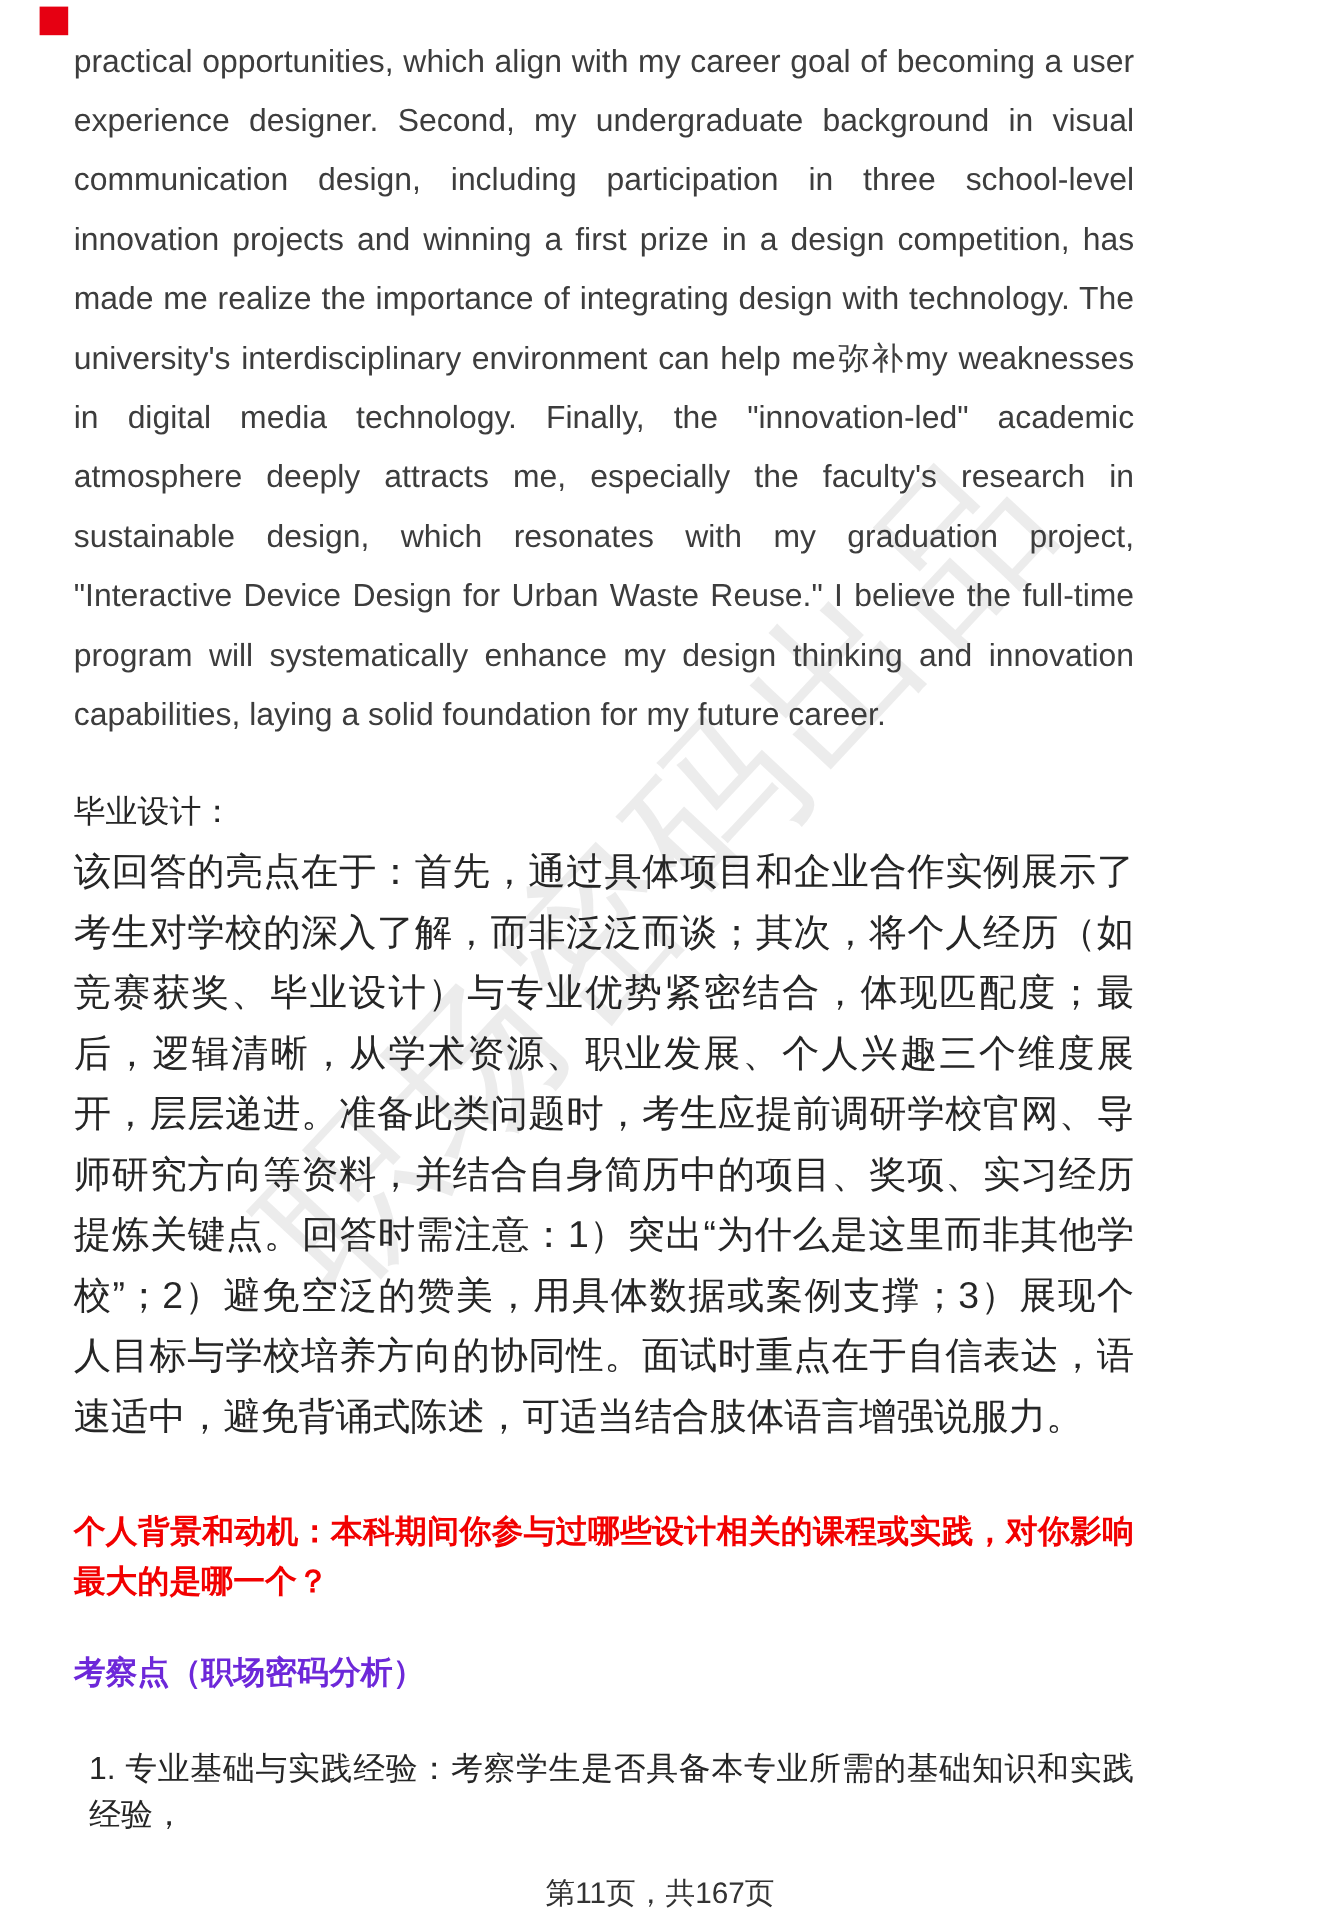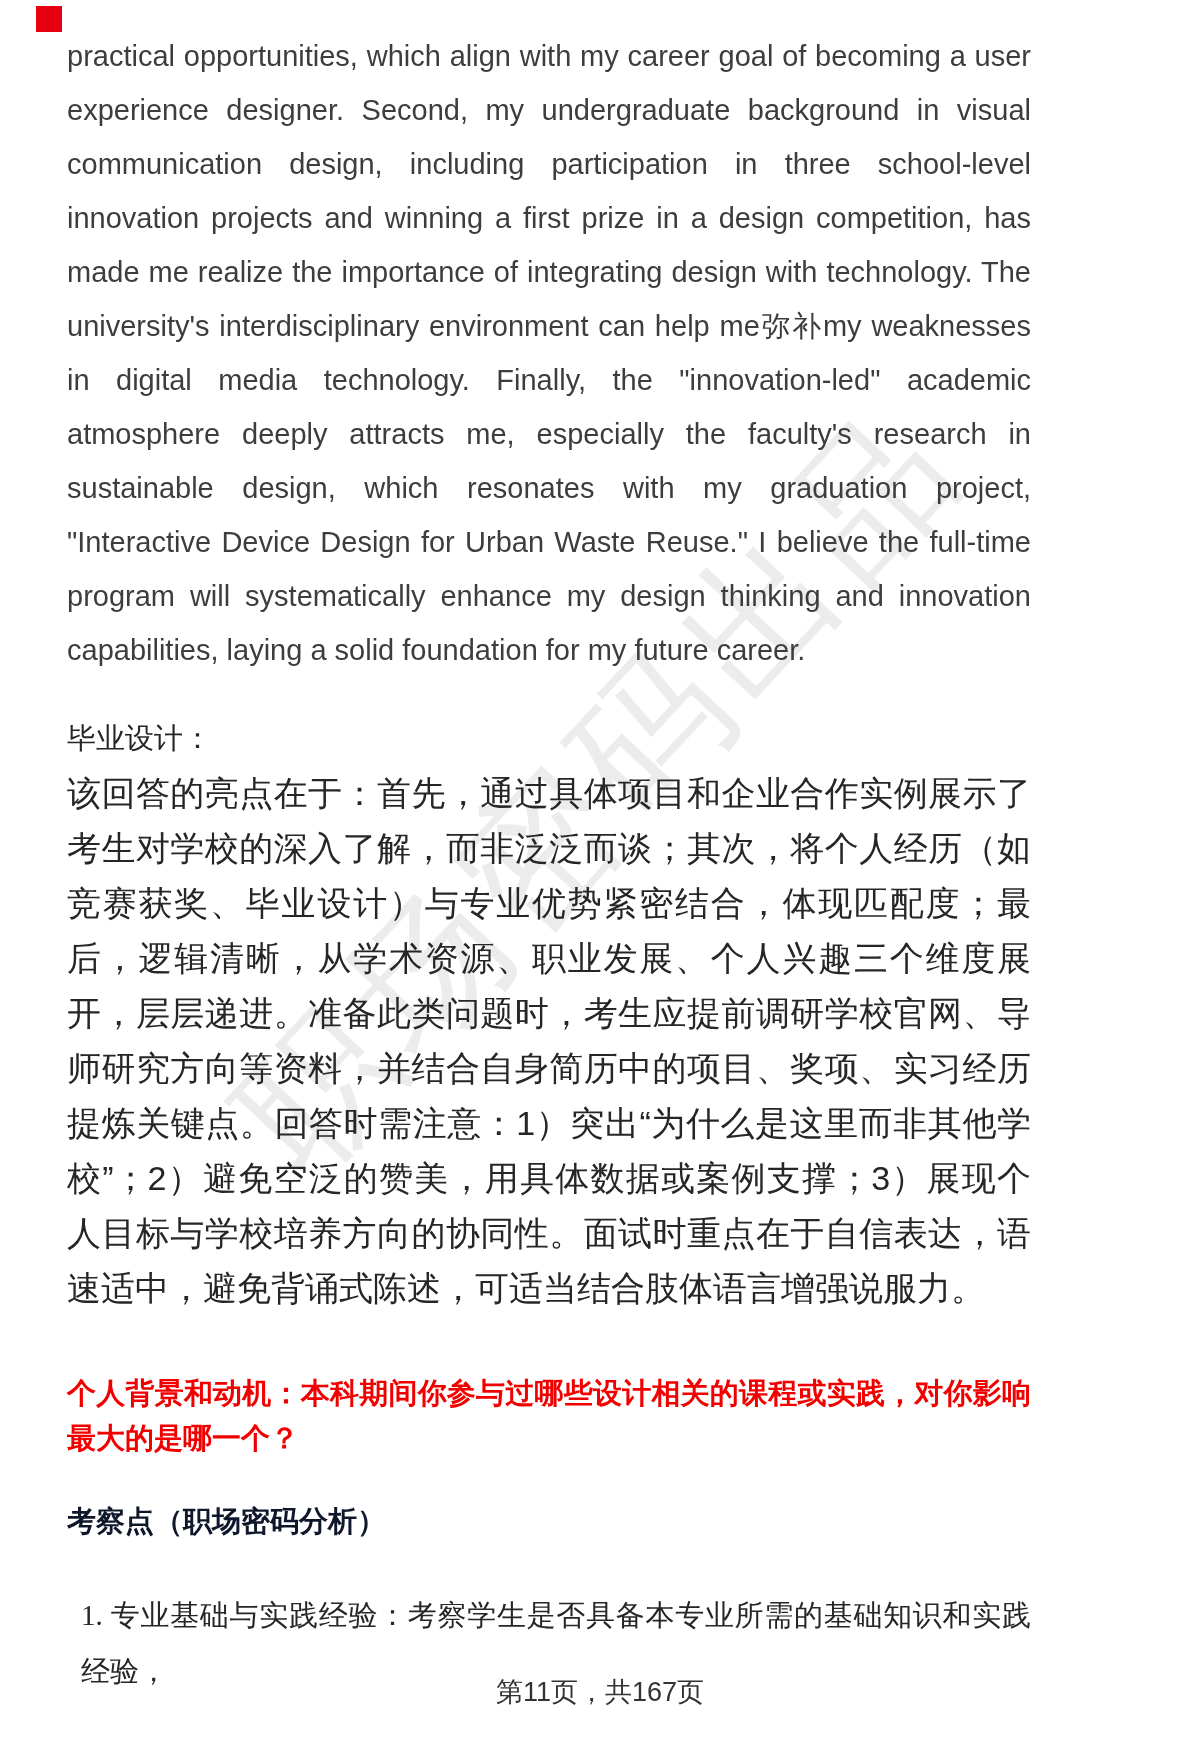--- a/index.html
+++ b/index.html
@@ -70,35 +70,34 @@
     line-height: 45px;
     font-weight: bold;
     color: #f20000;
     text-align: justify;
   }
   .exam-point-heading {
     margin: 40px 0 0 0;
     font-size: 29px;
     line-height: 40px;
     font-weight: bold;
-    color: #0f172a;
+    color: #6d28d9;
   }
   .list-item {
     margin: 46px 0 0 0;
     padding-left: 14px;
     font-size: 29px;
-    line-height: 56px;
+    line-height: 42px;
     color: #262626;
     text-align: justify;
-    font-family: Liberation Serif, serif;
   }
   .footer {
     position: absolute;
     left: 0;
-    bottom: 45px;
+    bottom: 16px;
     width: 100%;
     text-align: center;
     font-size: 27px;
     color: #333333;
     z-index: 1;
   }
 </style>
 </head>
 <body>
 

